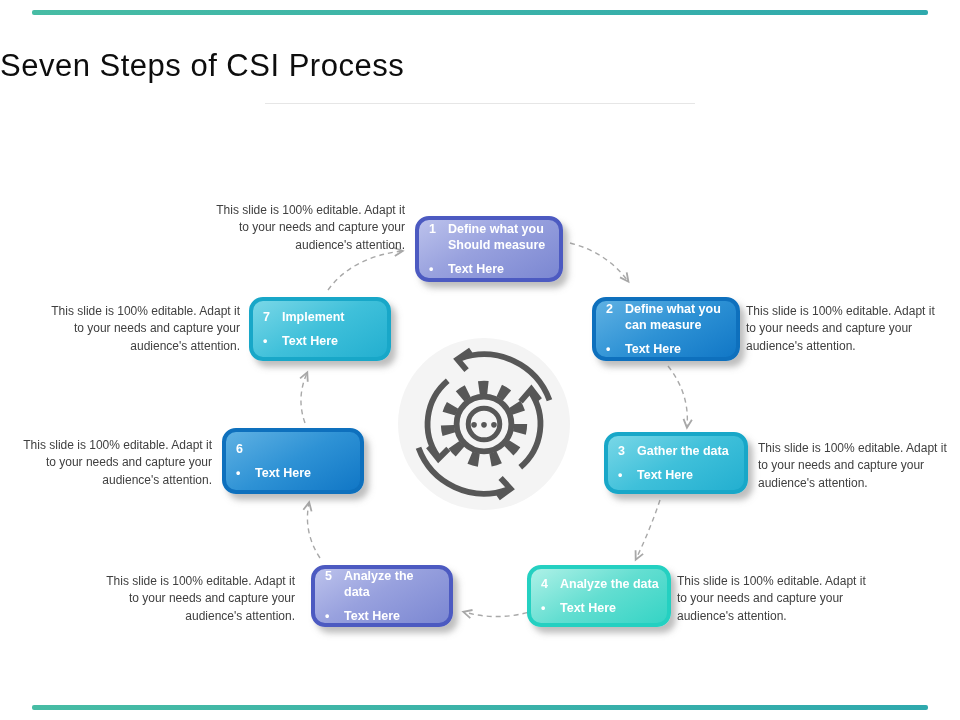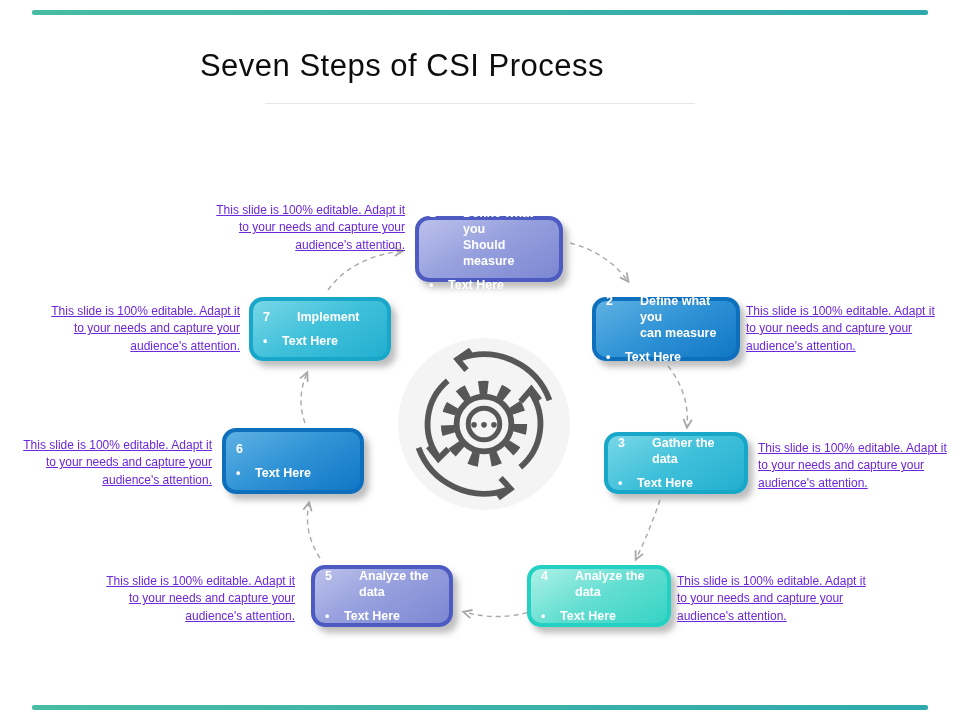--- a/index.html
+++ b/index.html
@@ -4,21 +4,21 @@
 <style>
   html,body{margin:0;padding:0;background:#ffffff;}
   .slide{position:relative;width:960px;height:720px;background:#ffffff;overflow:hidden;
          font-family:"Liberation Sans", sans-serif;}
 
   .accent-bar{position:absolute;left:32px;width:896px;height:5px;border-radius:2px;
               background:linear-gradient(90deg,#47bca4 0%,#2fa9ad 100%);}
   .accent-top{top:10px;}
   .accent-bottom{top:705px;}
 
-  .slide-title{position:absolute;top:48px;left:0;width:804px;text-align:center;
+  .slide-title{position:absolute;top:48px;left:0;width:804px;
                font-size:31px;font-weight:500;color:#0d0d0d;letter-spacing:0.5px;}
   .title-divider{position:absolute;top:103px;left:265px;width:430px;height:1px;background:#e6e6e6;}
 
   .center-circle{position:absolute;left:398px;top:338px;width:172px;height:172px;
                  border-radius:50%;background:#f4f4f4;}
   .cycle-icon{position:absolute;left:401px;top:341px;width:166px;height:166px;}
 
   .connectors{position:absolute;left:0;top:0;width:960px;height:720px;pointer-events:none;}
 
   .step-box{position:absolute;box-sizing:border-box;border:4px solid;border-radius:14px;
@@ -30,26 +30,26 @@
   .scheme-blue{border-color:#0e70bd;
      background:linear-gradient(150deg,#5fb1e3 0%,#2e92d5 50%,#1177c6 100%);}
   .scheme-cyan{border-color:#18a7c8;
      background:linear-gradient(150deg,#79d7e7 0%,#3fc0da 50%,#23afd0 100%);}
   .scheme-turquoise{border-color:#24d0c1;
      background:linear-gradient(150deg,#aef1e7 0%,#63ded1 50%,#35d4c5 100%);}
 
   .step-row{display:grid;grid-template-columns:14px 1fr;column-gap:5px;
             font-size:12.5px;font-weight:bold;line-height:1.28;}
   .step-num{text-align:left;}
-  .step-title span{display:block;margin-left:15px;}
+  .step-title span{display:block;}
   .step-bullet{display:grid;grid-template-columns:14px 1fr;column-gap:5px;
                font-size:12.5px;font-weight:bold;margin-top:8px;line-height:1.28;}
   .step-bullet .dot::before{content:"\2022";}
 
-  .note{position:absolute;width:192px;font-size:12px;line-height:1.45;color:#6d28d9;text-decoration:underline;}
+  .note{position:absolute;width:192px;font-size:12px;line-height:1.45;color:#404040;}
   .note-right{text-align:right;}
   .note-left{text-align:left;}
 
   
   #box1{left:415px;top:216px;width:148px;height:66px;}
   #box2{left:592px;top:297px;width:148px;height:64px;}
   #box3{left:604px;top:432px;width:144px;height:62px;}
   #box4{left:527px;top:565px;width:144px;height:62px;}
   #box5{left:311px;top:565px;width:142px;height:62px;}
   #box6{left:222px;top:428px;width:142px;height:66px;}

